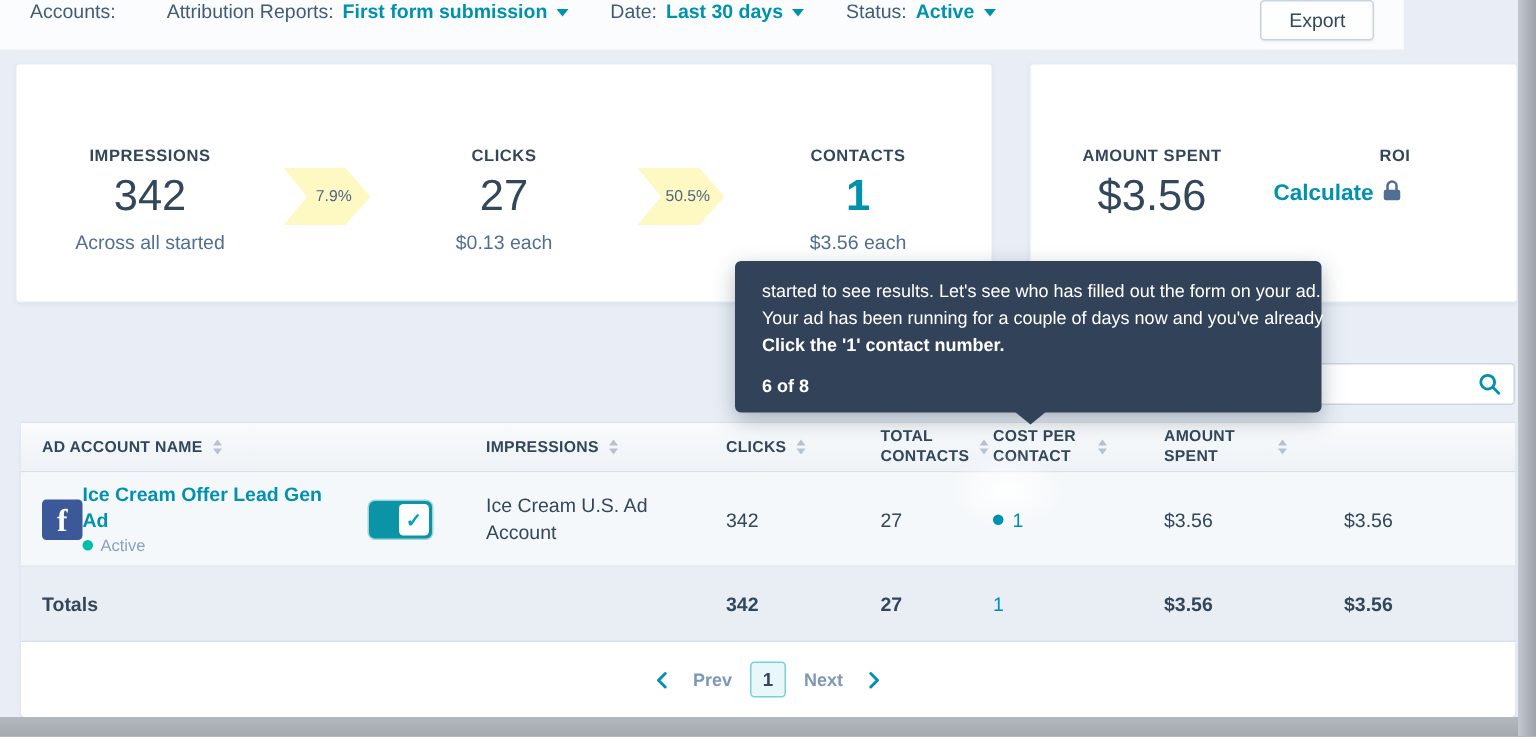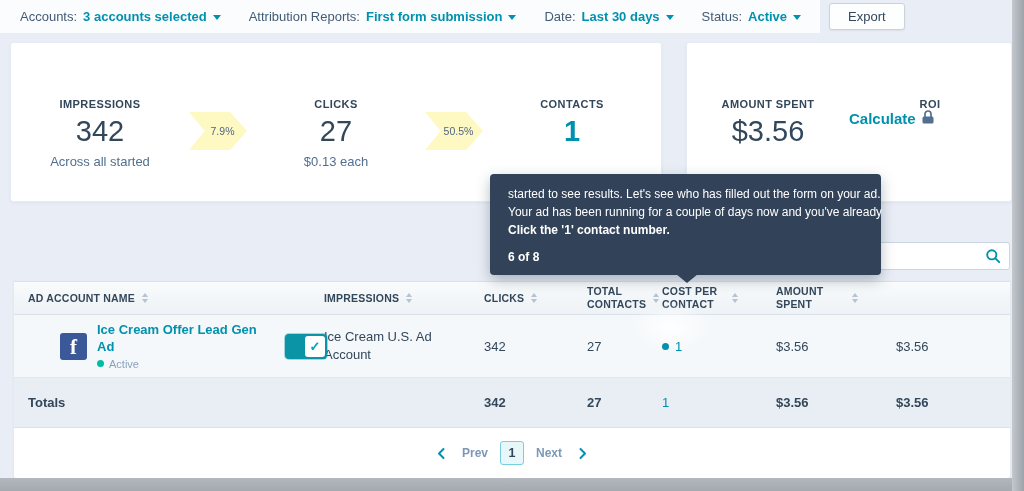--- a/index.html
+++ b/index.html
@@ -2,22 +2,22 @@
 <html><head>
 <meta charset="utf-8">
 <style>
   * { margin:0; padding:0; box-sizing:border-box; }
   html,body { background:#8d939a; }
   body { font-family:"Liberation Sans", sans-serif; }
   .stage { position:relative; width:1024px; height:491px; background:#e9eef6; overflow:hidden;
            color:#33475b; font-size:13px; }
 
   
-  .filterbar { position:absolute; left:0; top:0; width:820px; height:33px; background:#fafcfd;
-               display:flex; align-items:center; padding:0 20px; }
+  .filterbar { position:absolute; left:0; top:0; width:936px; height:33px; background:#fafcfd;
+               display:flex; align-items:flex-start; padding:0 20px; }
   .fgroup { display:flex; align-items:center; margin-right:28px; white-space:nowrap; }
   .flabel { color:#425b76; margin-right:6px; font-size:13px; }
   .fvalue { display:flex; align-items:center; gap:6px; background:none; border:none; cursor:pointer;
             color:#0091ae; font-size:13px; font-weight:600; font-family:inherit; padding:0; }
   .caret { width:0; height:0; border-left:4px solid transparent; border-right:4px solid transparent;
            border-top:5px solid #0091ae; margin-top:2px; }
   .export-btn { margin-left:auto; background:#fdfefe; border:1px solid #c8d3de; border-radius:3px;
                 padding:5px 18px; font-size:13px; color:#33475b; font-family:inherit; cursor:pointer;
                 box-shadow:0 1px 2px rgba(0,0,0,.06); }
 
@@ -29,21 +29,21 @@
   .summary-card { left:686px; width:326px; }
   .stat { flex:1; text-align:center; }
   .stat-label { font-size:11px; font-weight:700; letter-spacing:.4px; color:#33475b; }
   .stat-value { font-size:29px; margin-top:5px; color:#33475b; }
   .stat-value.teal { color:#0091ae; font-weight:600; }
   .stat-sub { font-size:13px; margin-top:6px; color:#516f90; }
   .flow-arrow { width:58px; height:38px; margin-top:14px; flex:none; background:#fef9c3;
                 clip-path:polygon(0 0,71% 0,100% 50%,71% 100%,0 100%,27% 50%);
                 display:flex; align-items:center; justify-content:center; padding-left:9px;
                 font-size:10.5px; color:#4f6684; }
-  .roi-action { display:flex; align-items:flex-start; justify-content:center; gap:6px;
+  .roi-action { margin-top:10px; display:flex; align-items:flex-start; justify-content:center; gap:6px;
                 color:#0091ae; font-size:15px; font-weight:600; cursor:pointer; background:none;
                 border:none; font-family:inherit; }
 
   
   .search-box { position:absolute; left:758px; top:242px; width:252px; height:28px; background:#fff;
                 border:1px solid #cbd6e2; border-radius:3px; display:flex; align-items:center; z-index:5; }
   .search-input { flex:1; border:none; outline:none; background:transparent; padding:0 8px;
                   font-size:13px; font-family:inherit; color:#33475b; }
   .search-btn { border:none; background:none; width:32px; height:100%; display:flex; align-items:center;
                 justify-content:center; cursor:pointer; }
@@ -69,21 +69,21 @@
   .th { font-size:10.5px; font-weight:700; color:#33475b; letter-spacing:.2px; gap:7px; cursor:pointer;
         line-height:1.2; }
   .th.spread { justify-content:space-between; padding-right:24px; }
   .sort { display:flex; flex-direction:column; gap:2px; flex:none; }
   .sort i { display:block; width:0; height:0; border-left:3.5px solid transparent;
             border-right:3.5px solid transparent; }
   .sort .up { border-bottom:4px solid #b6c2cf; }
   .sort .dn { border-top:4px solid #b6c2cf; }
 
   .drow { height:63px; background:#f5f8fa; border-bottom:1px solid #e1e8ef; font-size:13px; }
-  .name-cell { gap:10px; padding-right:8px;margin-left:32px; }
+  .name-cell { padding-right:8px; }
   .fbicon { width:27px; height:27px; flex:none; background:#3b5998; border-radius:3px; position:relative; }
   .fbicon::after { content:"f"; position:absolute; left:0; right:0; bottom:-1px; text-align:center;
                    color:#fff; font-weight:700; font-size:21px; line-height:27px;
                    font-family:"Liberation Serif", serif; }
   .name-block { display:flex; flex-direction:column; }
   .adlink { color:#0091ae; font-weight:600; line-height:1.25; width:178px; cursor:pointer; }
   .status-line { display:flex; align-items:center; gap:5px; margin-top:3px; font-size:11px; color:#8aa2bd; }
   .dot { width:7px; height:7px; border-radius:50%; flex:none; }
   .dot.green { background:#00bda5; }
   .dot.teal { background:#0091ae; }
@@ -120,24 +120,20 @@
                 background:linear-gradient(to right,#c3c8ce,#9da3aa); }
 </style>
 </head>
 <body>
 
 <div class="stage">
 
   <header class="filterbar">
     <div class="fgroup">
       <span class="flabel">Accounts:</span>
-      <button class="fvalue">
-        <span>3 accounts selected</span>
-        <span class="caret"></span>
-      </button>
     </div>
     <div class="fgroup">
       <span class="flabel">Attribution Reports:</span>
       <button class="fvalue">
         <span>First form submission</span>
         <span class="caret"></span>
       </button>
     </div>
     <div class="fgroup">
       <span class="flabel">Date:</span>
@@ -169,20 +165,21 @@
       <div class="stat-label">CLICKS</div>
       <div class="stat-value">27</div>
       <div class="stat-sub">$0.13 each</div>
     </div>
     <div class="flow-arrow">
       <span>50.5%</span>
     </div>
     <div class="stat">
       <div class="stat-label">CONTACTS</div>
       <div class="stat-value teal">1</div>
+      <div class="stat-sub">$3.56 each</div>
     </div>
   </section>
 
   <section class="card summary-card">
     <div class="stat">
       <div class="stat-label">AMOUNT SPENT</div>
       <div class="stat-value">$3.56</div>
     </div>
     <div class="stat">
       <div class="stat-label">ROI</div>

